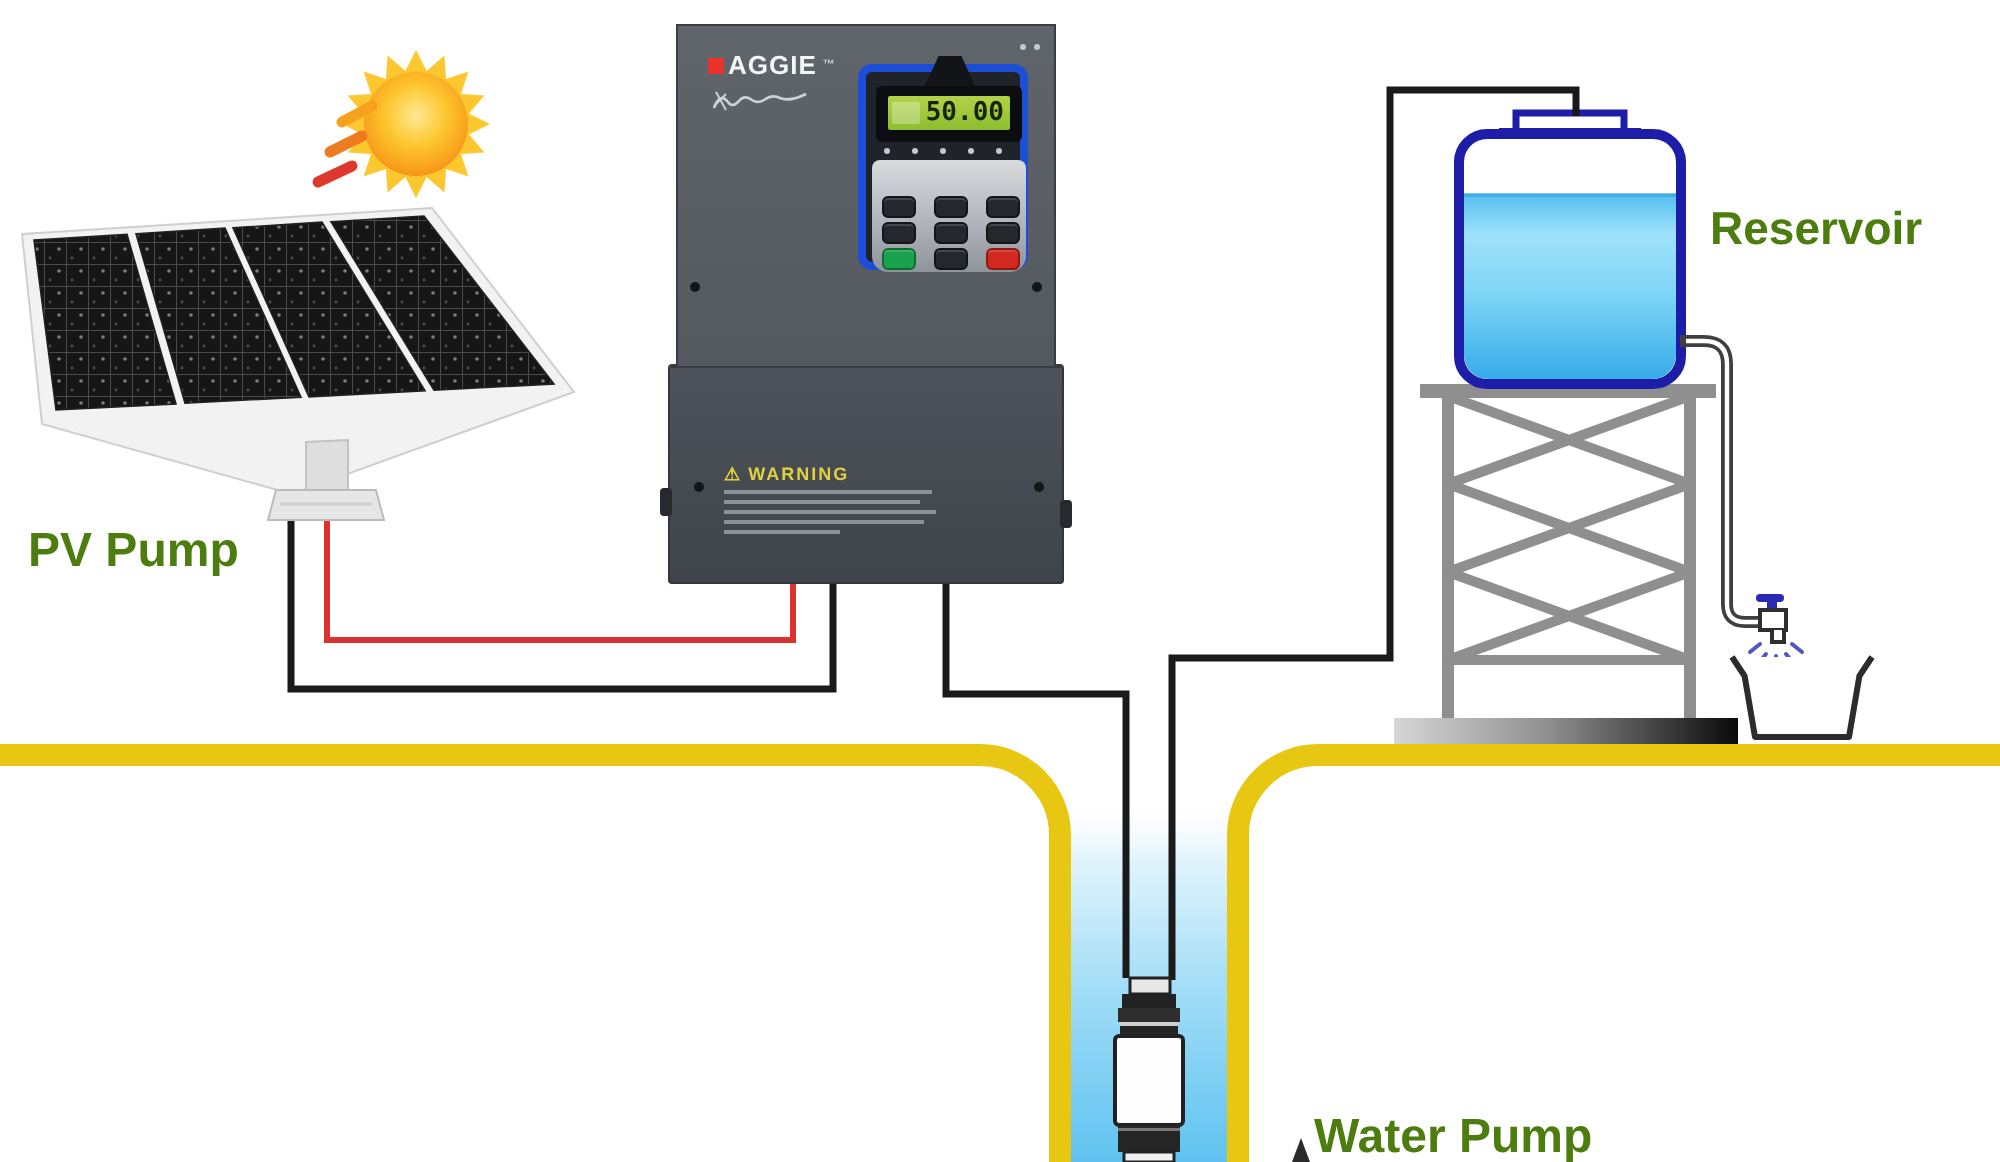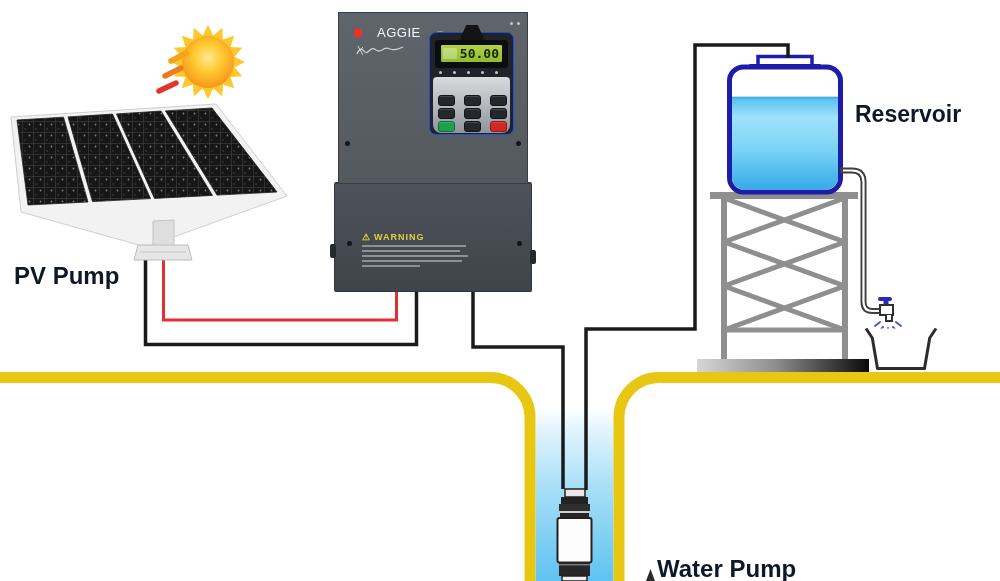--- a/index.html
+++ b/index.html
@@ -1,37 +1,37 @@
 <!DOCTYPE html>
 <html><head>
 <meta charset="utf-8">
 <style>
   html,body{margin:0;padding:0;background:#fff;}
   .stage{position:relative;width:1000px;height:581px;background:#fff;overflow:hidden;
          font-family:"Liberation Sans",sans-serif;}
   .stage svg.scene{position:absolute;left:0;top:0;}
-  .lbl{position:absolute;font-weight:700;color:#0f172a;white-space:nowrap;}
+  .lbl{position:absolute;font-weight:700;color:#4d7c0f;white-space:nowrap;}
   .lbl-pv{left:14px;top:262px;font-size:24px;}
   .lbl-res{left:855px;top:101px;font-size:23px;}
   .lbl-pump{left:657px;top:555px;font-size:24px;}
 
   
   .inv{position:absolute;left:338px;top:12px;width:190px;height:268px;}
   .inv-upper{position:absolute;left:0;top:0;width:190px;height:172px;
      background:linear-gradient(180deg,#60656c,#54585f);border:1px solid #3a3d43;box-sizing:border-box;}
   .inv-lower{position:absolute;left:-4px;top:170px;width:198px;height:110px;
      background:linear-gradient(180deg,#4e525a,#3f434a);border:1px solid #33363c;
      border-top:2px solid #383c42;border-radius:2px;box-sizing:border-box;}
-  .brand{position:absolute;left:16px;top:13px;color:#f3f5f7;font-size:13px;font-weight:400;
-     letter-spacing:.5px;display:flex;align-items:center;gap:15px;}
+  .brand{position:absolute;left:16px;top:13px;color:#f3f5f7;font-size:13px;font-weight:700;
+     letter-spacing:.5px;display:flex;align-items:center;gap:2px;}
   .brand .sq{width:8px;height:8px;background:#e8322b;display:inline-block;}
   .brand sup{font-size:6px;margin-left:1px;color:#cfd3d8;}
   .scriptline{position:absolute;left:18px;top:31px;}
   .kpd{position:absolute;left:91px;top:20px;width:85px;height:103px;background:#202329;
-     border:1px solid #1d4ed8;border-radius:7px;box-sizing:border-box;}
+     border:4px solid #1d4ed8;border-radius:7px;box-sizing:border-box;}
   .kpd .notch{position:absolute;left:29px;top:-8px;width:26px;height:16px;background:#121418;
      clip-path:polygon(28% 0,72% 0,100% 100%,0 100%);}
   .disp{position:absolute;left:5px;top:7px;width:73px;height:28px;background:#0b0d10;border-radius:3px;}
   .lcd{position:absolute;left:6px;top:5px;width:61px;height:17px;border-radius:1px;
      background:linear-gradient(180deg,#b3d24a,#8cbd2e);
      font-family:"DejaVu Sans Mono",monospace;font-weight:700;font-size:13px;line-height:17px;
      color:#17250b;text-align:right;padding-right:3px;box-sizing:border-box;}
   .lcd .glare{position:absolute;left:2px;top:3px;width:14px;height:11px;background:rgba(255,255,255,.30);border-radius:1px;}
   .leds{position:absolute;left:9px;top:38px;display:flex;gap:11px;}
   .leds i{width:3px;height:3px;border-radius:50%;background:#d7dade;opacity:.9;}

